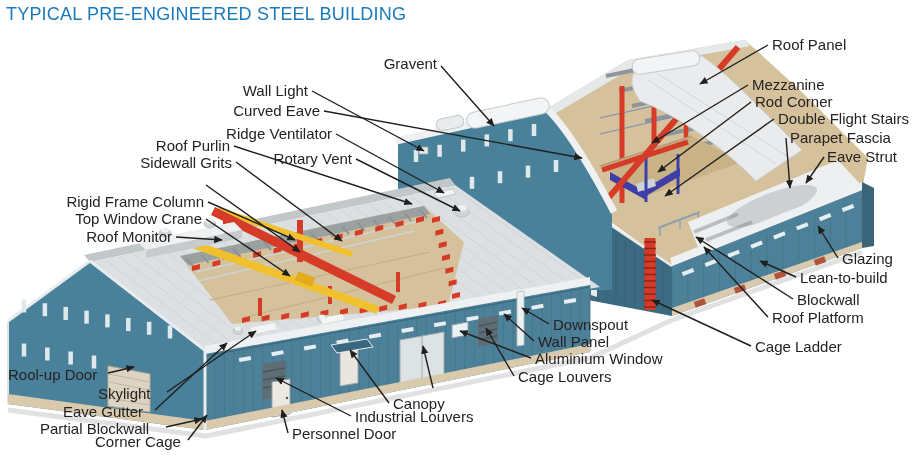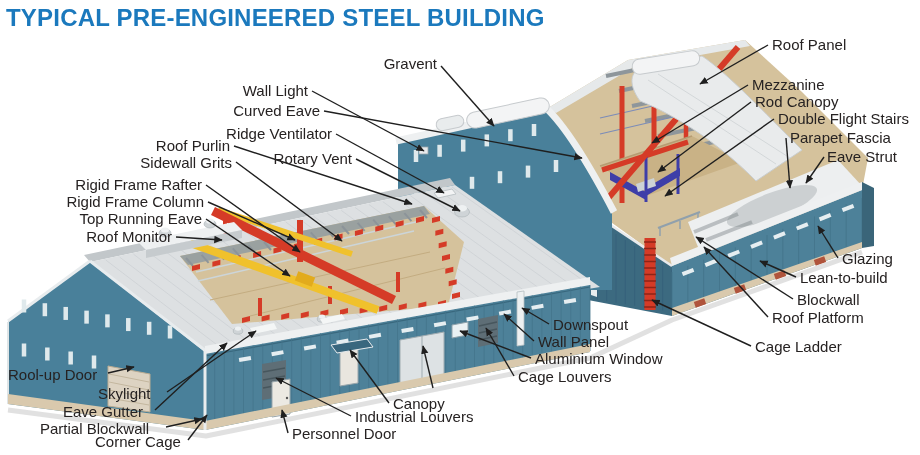--- a/index.html
+++ b/index.html
@@ -2,21 +2,21 @@
 <html style="--title: #1b79bd; --ink: #262222;"><head>
 <meta charset="utf-8">
 <style>
   html,body{margin:0;padding:0;background:#fff}
   #stage{position:relative;width:920px;height:455px;background:#fff;overflow:hidden;
          font-family:"Liberation Sans",sans-serif}
   #building,#leaders{position:absolute;left:0;top:0}
   #leaders{z-index:3}
   .lbl{position:absolute;white-space:nowrap;font-size:15px;line-height:1.05;
        color:var(--ink,#262222);z-index:4}
-  #title{position:absolute;left:6px;top:4px;font-size:24px;font-weight:700;
+  #title{position:absolute;left:6px;top:4px;font-size:18px;font-weight:400;
          letter-spacing:.2px;color:var(--title,#1b79bd);z-index:4}
 </style>
 <style>
  .f-tan{fill:#d5c29c} .f-mezz{fill:#c9b286} .f-block{fill:#d9c9ad}
  .f-teal{fill:#4d8199} .f-teal-dark{fill:#3c6a80} .f-gable{fill:#49809a}
  .f-roof{fill:#dde0e2} .f-rooflight{fill:#eef0f1} .f-roofshade{fill:#c6cbce}
  .f-metal{fill:#f3f4f5} .f-blue{fill:#3e3ea8}
  .s-red{stroke:#d53b27} .s-yellow{stroke:#f0c12c} .s-blue{stroke:#3e3ea8}</style></head>
 <body>
 
@@ -436,33 +436,32 @@
       <line x1="166" y1="427" x2="202" y2="419"></line>
       <line x1="188" y1="440" x2="207" y2="415"></line>
     </g>
   </svg>
 
   <div id="title">TYPICAL PRE-ENGINEERED STEEL BUILDING</div>
 
   <div class="lbl" style="right:483px;top:56px">Gravent</div>
   <div class="lbl" style="left:772px;top:37px">Roof Panel</div>
   <div class="lbl" style="left:752px;top:77px">Mezzanine</div>
-  <div class="lbl" style="left:755px;top:94px">Rod Canopy</div>
+  <div class="lbl" style="left:755px;top:94px">Rod Corner</div>
   <div class="lbl" style="left:778px;top:111px">Double Flight Stairs</div>
   <div class="lbl" style="left:790px;top:130px">Parapet Fascia</div>
   <div class="lbl" style="left:827px;top:149px">Eave Strut</div>
   <div class="lbl" style="right:612px;top:83px">Wall Light</div>
   <div class="lbl" style="right:600px;top:103px">Curved Eave</div>
   <div class="lbl" style="right:588px;top:126px">Ridge Ventilator</div>
   <div class="lbl" style="right:568px;top:151px">Rotary Vent</div>
   <div class="lbl" style="right:690px;top:138px">Roof Purlin</div>
   <div class="lbl" style="right:688px;top:155px">Sidewall Grits</div>
-  <div class="lbl" style="right:718px;top:177px">Rigid Frame Rafter</div>
   <div class="lbl" style="right:716px;top:194px">Rigid Frame Column</div>
-  <div class="lbl" style="right:718px;top:211px">Top Running Eave</div>
+  <div class="lbl" style="right:718px;top:211px">Top Window Crane</div>
   <div class="lbl" style="right:748px;top:229px">Roof Monitor</div>
   <div class="lbl" style="left:842px;top:251px">Glazing</div>
   <div class="lbl" style="left:800px;top:270px">Lean-to-build</div>
   <div class="lbl" style="left:797px;top:292px">Blockwall</div>
   <div class="lbl" style="left:772px;top:310px">Roof Platform</div>
   <div class="lbl" style="left:755px;top:339px">Cage Ladder</div>
   <div class="lbl" style="left:553px;top:317px">Downspout</div>
   <div class="lbl" style="left:538px;top:334px">Wall Panel</div>
   <div class="lbl" style="left:535px;top:351px">Aluminium Window</div>
   <div class="lbl" style="left:518px;top:369px">Cage Louvers</div>

